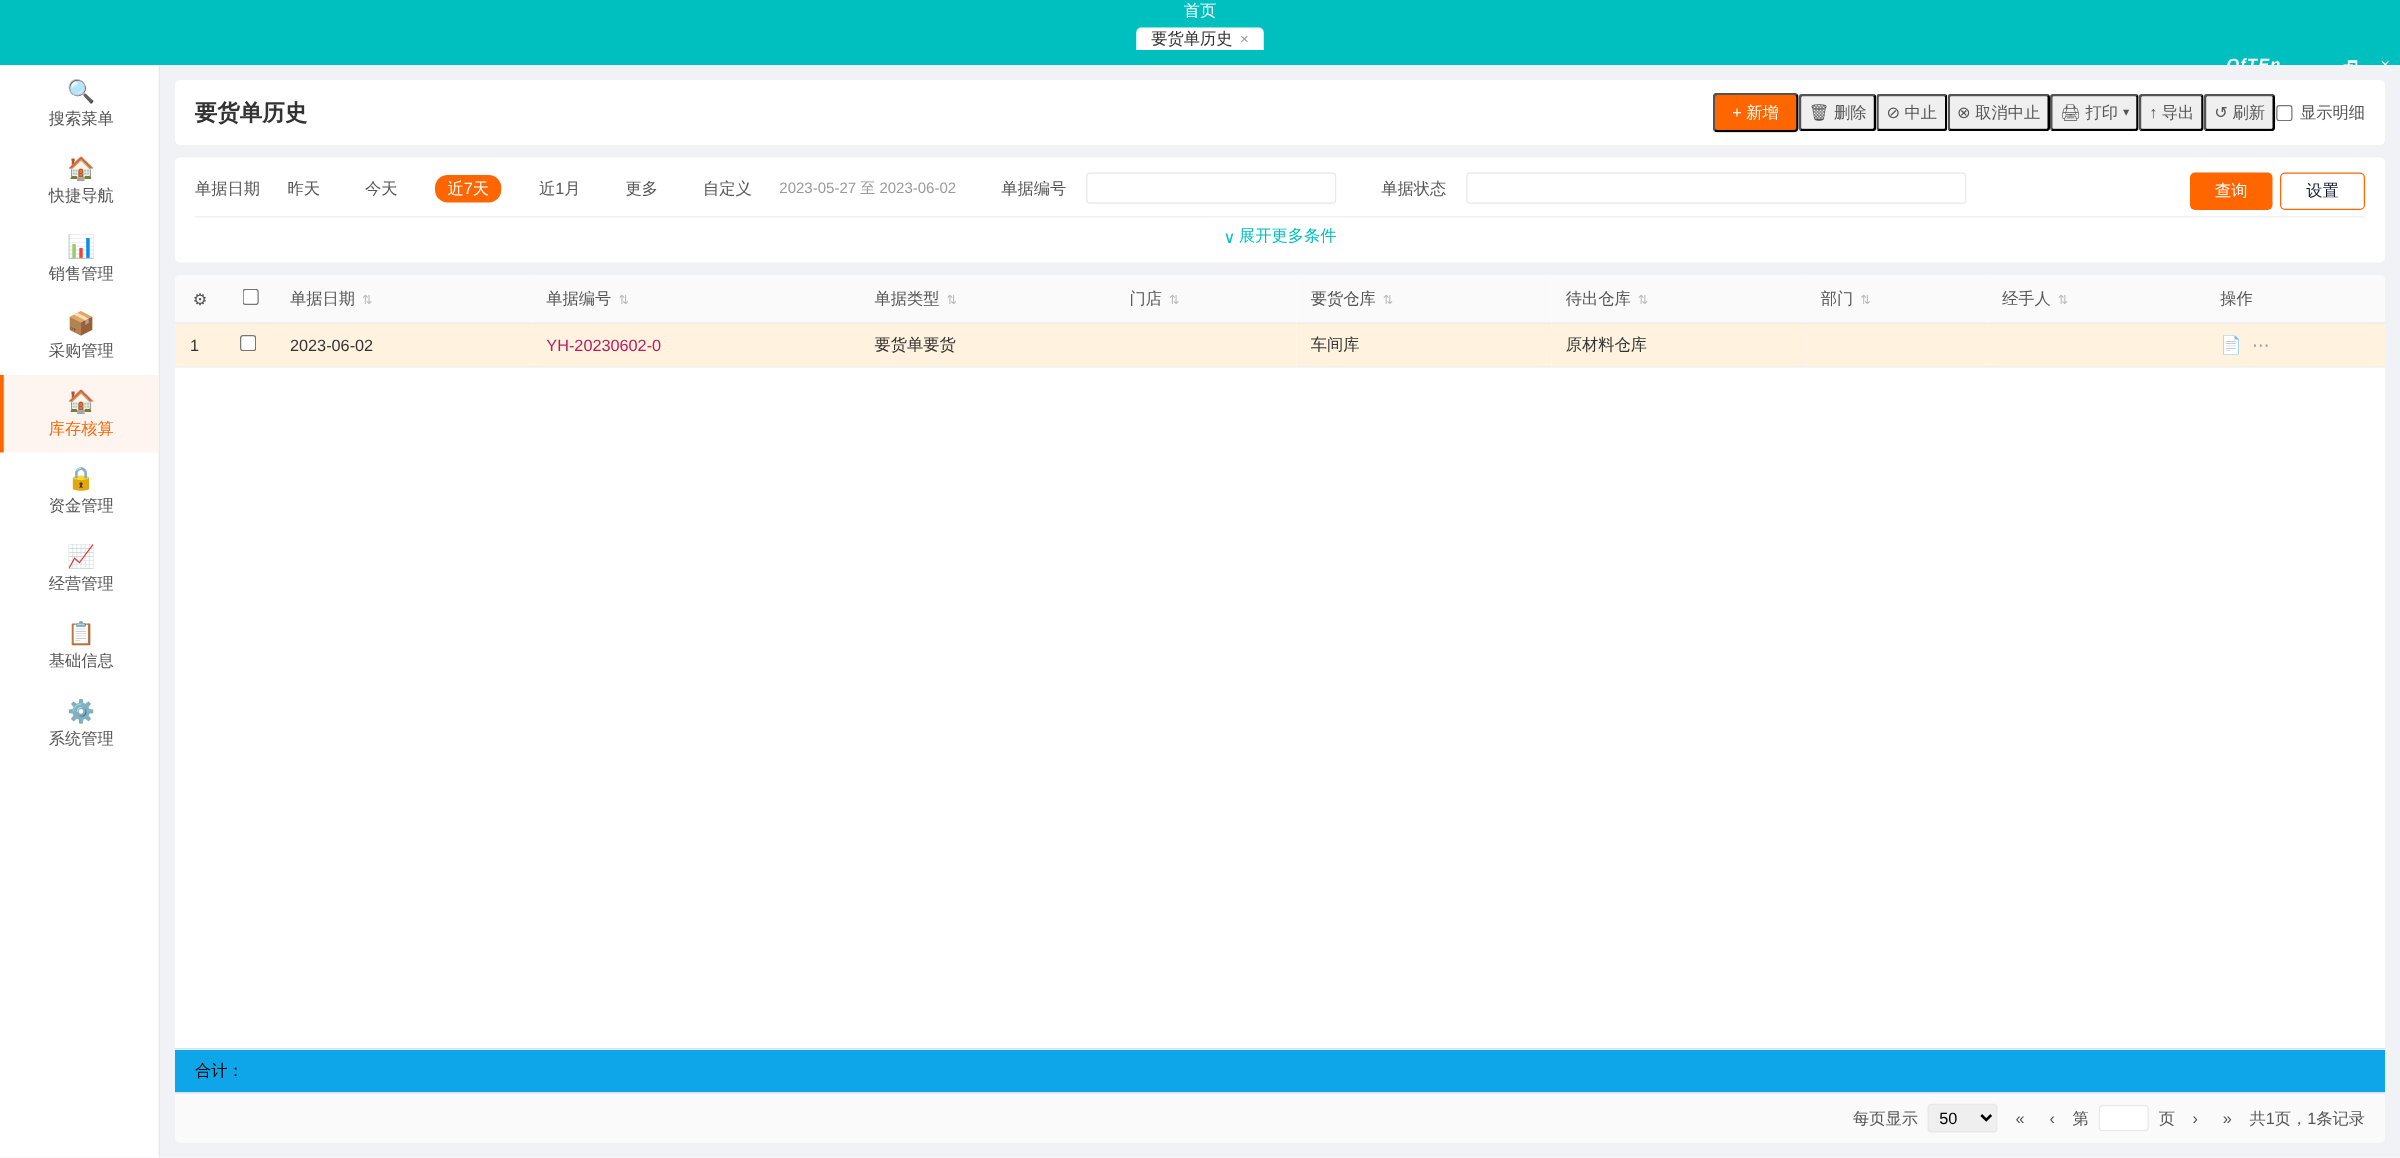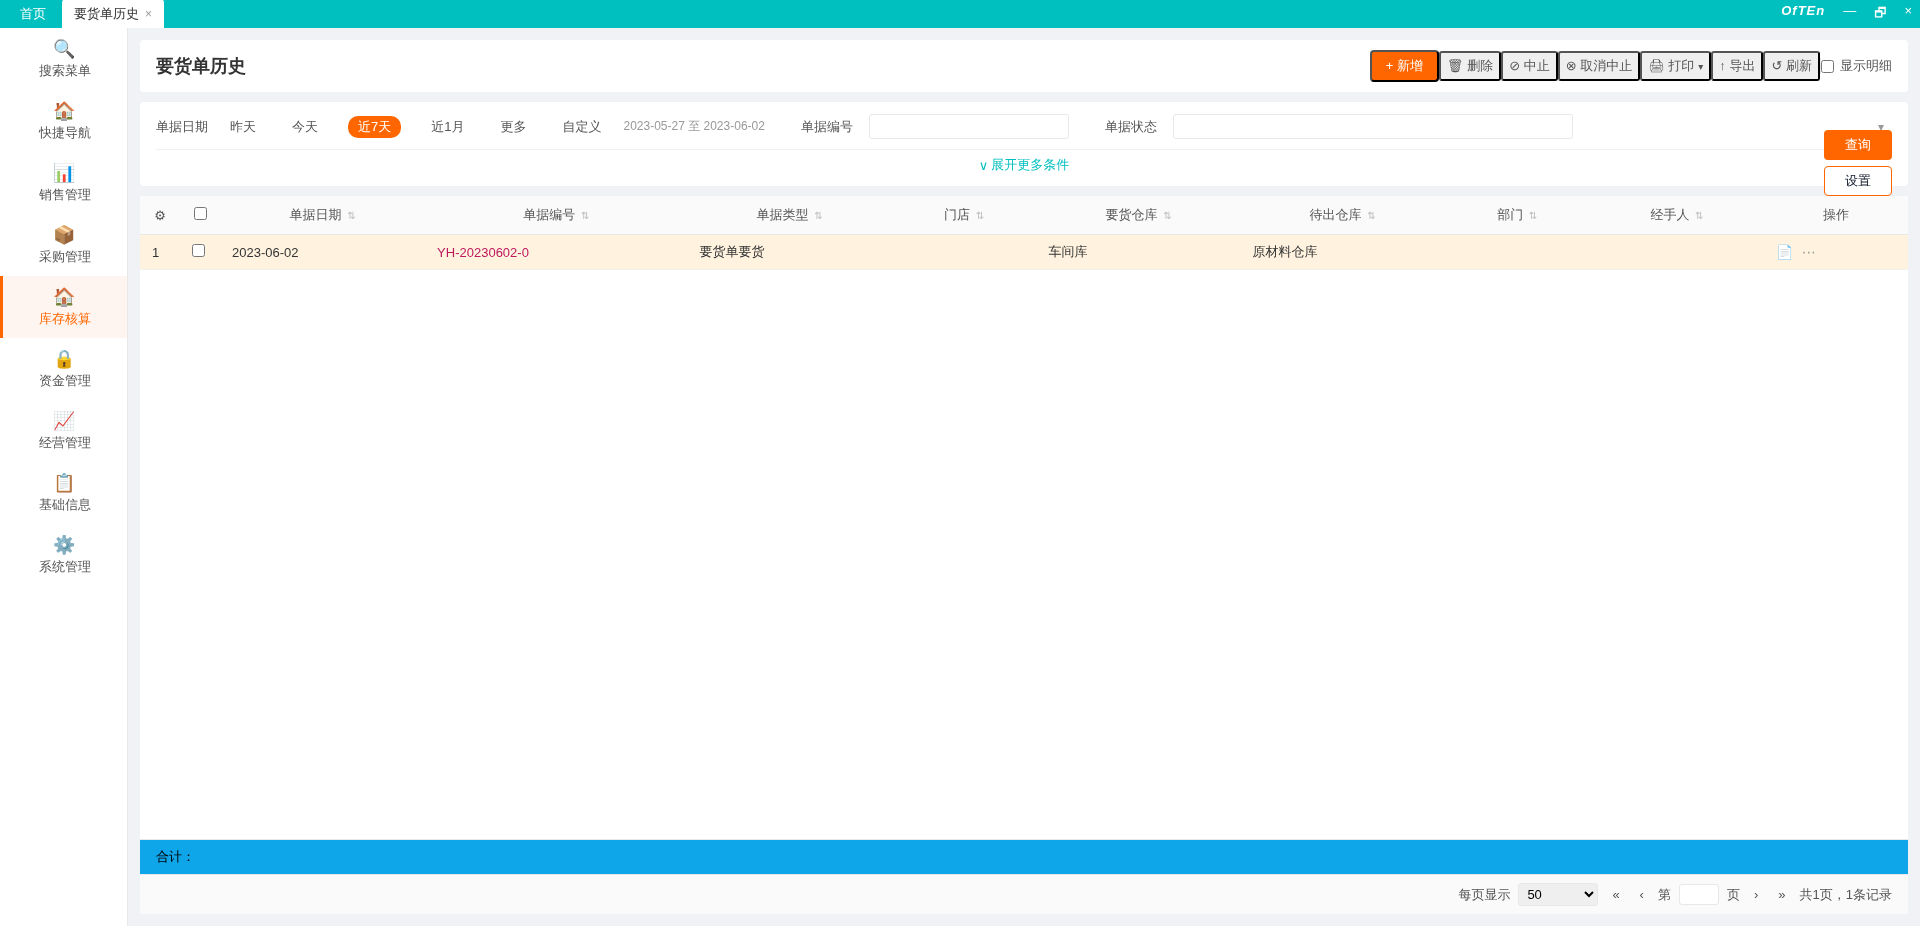--- a/index.html
+++ b/index.html
@@ -1,26 +1,27 @@
 <!DOCTYPE html>
 <html><head>
   <meta charset="utf-8">
   <style>
     * { box-sizing: border-box; margin: 0; padding: 0; font-family: 'Microsoft YaHei', Arial, sans-serif; font-size: 13px; }
     body { display: flex; flex-direction: column; height: 926px; overflow: hidden; background: #f0f2f5; }
 
     
     .top-bar {
       background: #00bfbf;
-      height: 28px;
+      height: 52px;
       display: flex;
       align-items: center;
       padding: 0 8px;
       gap: 4px;
       flex-shrink: 0;
+      flex-direction: column;
     }
     .top-bar-tab {
       height: 30px;
       display: flex;
       align-items: center;
       padding: 0 12px;
       border-radius: 4px 4px 0 0;
       cursor: pointer;
       color: #fff;
       font-size: 13px;
@@ -214,21 +215,21 @@
     }
     table {
       width: 100%;
       border-collapse: collapse;
     }
     thead tr {
       background: #fafafa;
     }
     th {
       padding: 10px 12px;
-      text-align: center;
+      text-align: left;
       color: #555;
       font-weight: normal;
       border-bottom: 1px solid #e8e8e8;
       white-space: nowrap;
       font-size: 13px;
     }
     th .sort-icon {
       color: #bbb;
       font-size: 10px;
       margin-left: 2px;
@@ -260,21 +261,21 @@
       display: flex;
       align-items: center;
       gap: 8px;
       font-size: 13px;
       color: #555;
     }
     .pagination-select {
       border: 1px solid #e8e8e8;
       border-radius: 3px;
       padding: 2px 4px;
-      width: 80px;
+      width: 56px;
     }
     .pagination-btn {
       cursor: pointer;
       color: #555;
       padding: 2px 6px;
       border-radius: 3px;
       font-size: 13px;
     }
     .pagination-input {
       border: 1px solid #e8e8e8;
@@ -518,23 +519,23 @@
   </div>
 </div>
 
 <style>
   .filter-area {
     position: relative;
   }
   .filter-action-btns {
     position: absolute;
     right: 16px;
-    top: 28px;
+    top: 12px;
     display: flex;
-    flex-direction: column;
+    flex-direction: row;
     gap: 6px;
   }
   .filter-query-btn {
     background: #f60;
     color: #fff;
     border: none;
     padding: 6px 20px;
     border-radius: 4px;
     cursor: pointer;
     font-size: 13px;

